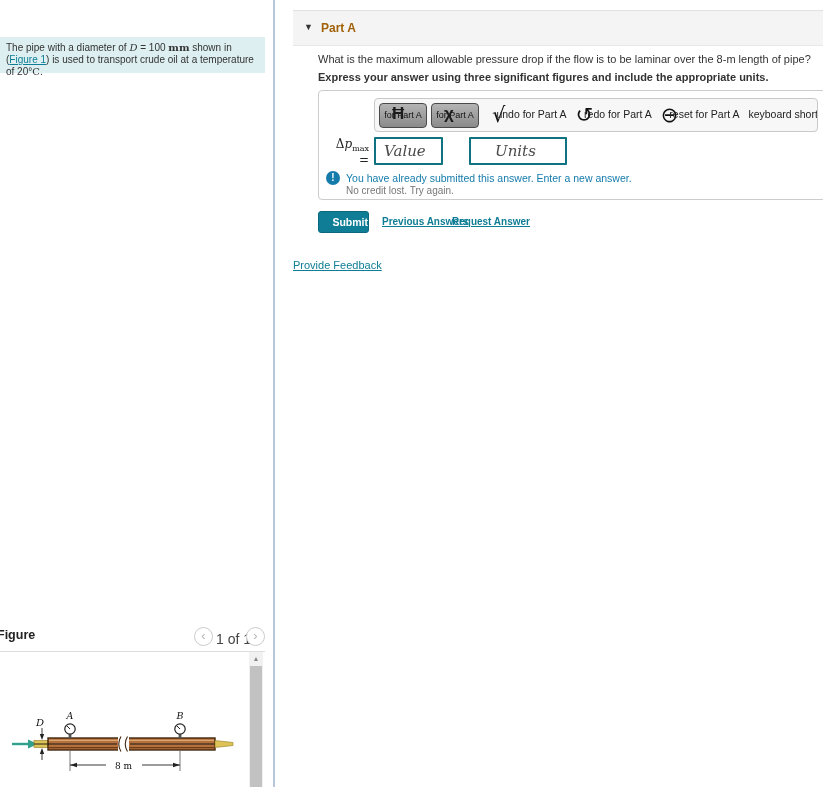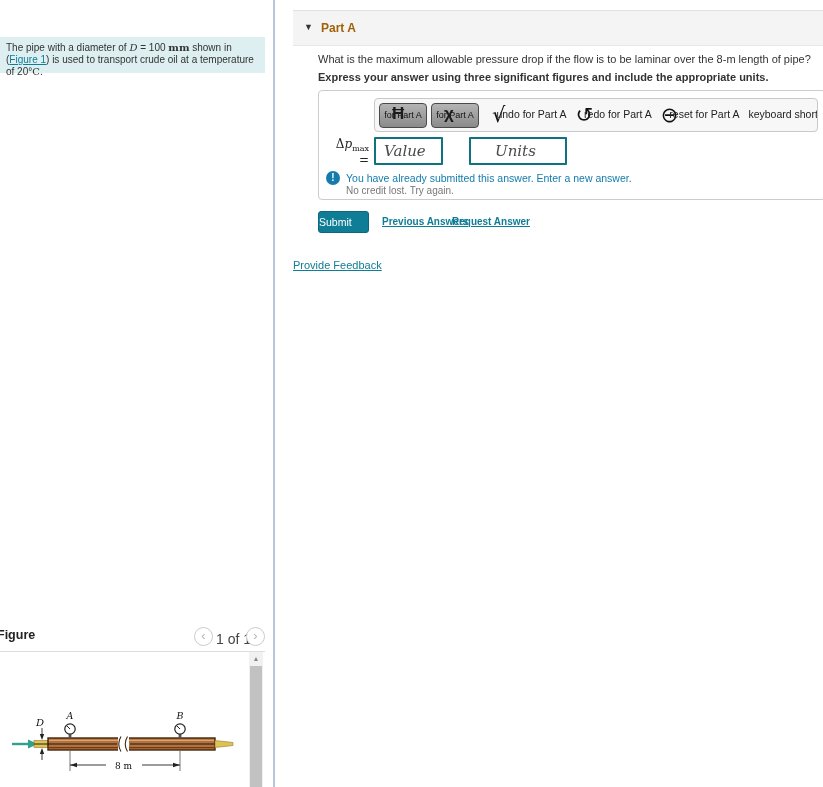--- a/index.html
+++ b/index.html
@@ -106,21 +106,21 @@
   .warn-icon {
     position:absolute; left:7px; top:80px; width:14px; height:14px; border-radius:50%;
     background:#147bab; color:#fff; font-size:10px; font-weight:bold; text-align:center; line-height:14px;
   }
   .warn-line1 { position:absolute; left:27px; top:81px; font-size:10.5px; color:#147bab; }
   .warn-line2 { position:absolute; left:27px; top:94px; font-size:10px; color:#777; }
 
   .submit-btn {
     position:absolute; left:43px; top:211px; width:51px; height:22px;
     background:#107d96; border:1px solid #0c677c; border-radius:3px;
-    color:#fff; font-size:10.5px; font-weight:normal; text-align:left; line-height:20px; cursor:pointer;
+    color:#fff; font-size:10.5px; font-weight:bold; text-align:right; line-height:20px; cursor:pointer;
   }
   .ans-link {
     position:absolute; top:216px; font-size:10px; font-weight:bold;
     color:#0e7d95; text-decoration:underline; cursor:pointer;
   }
   .link-prev { left:107px; }
   .link-req  { left:177px; }
 
   .feedback-link {
     position:absolute; left:18px; top:259px; font-size:11px;

